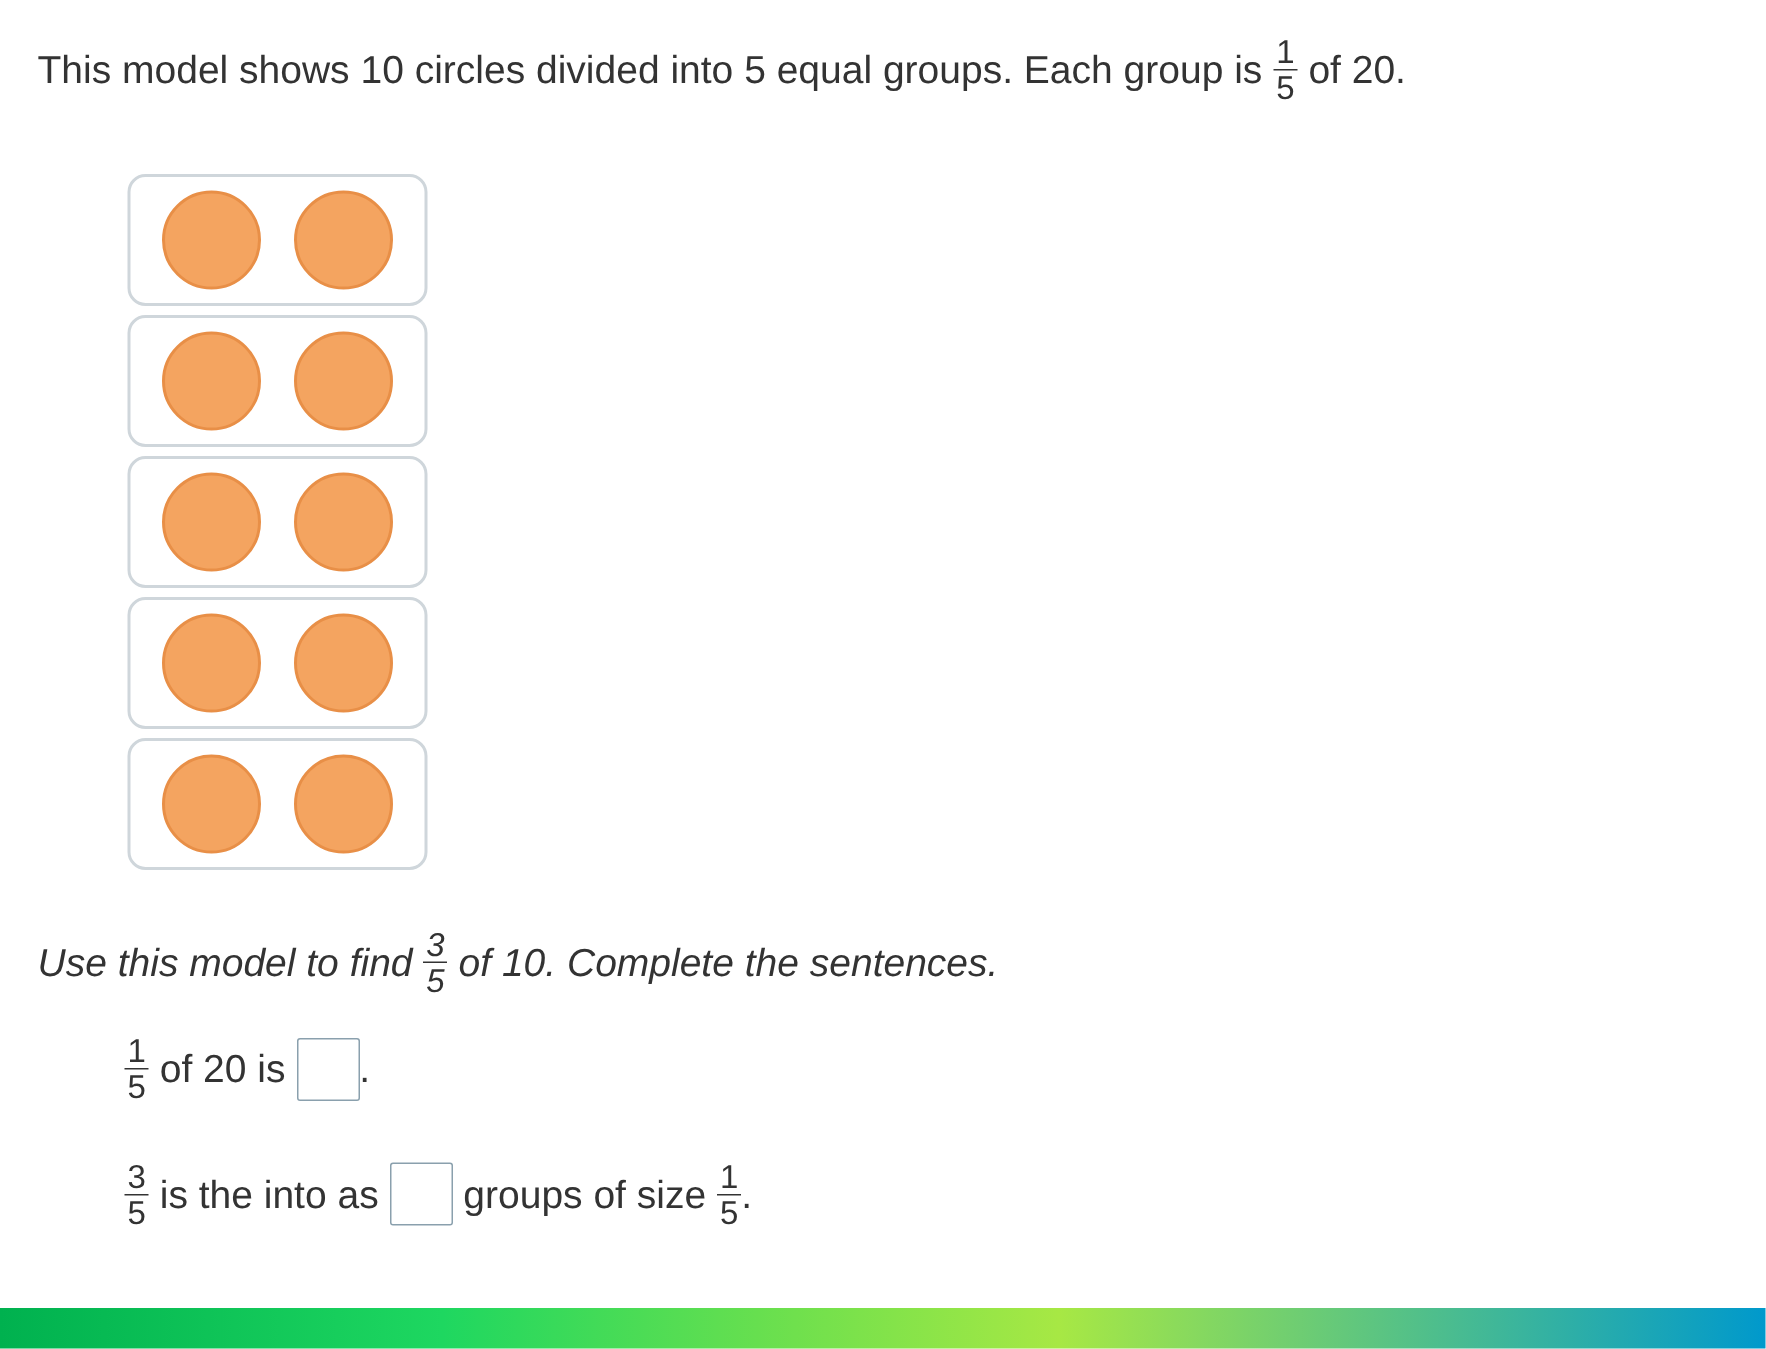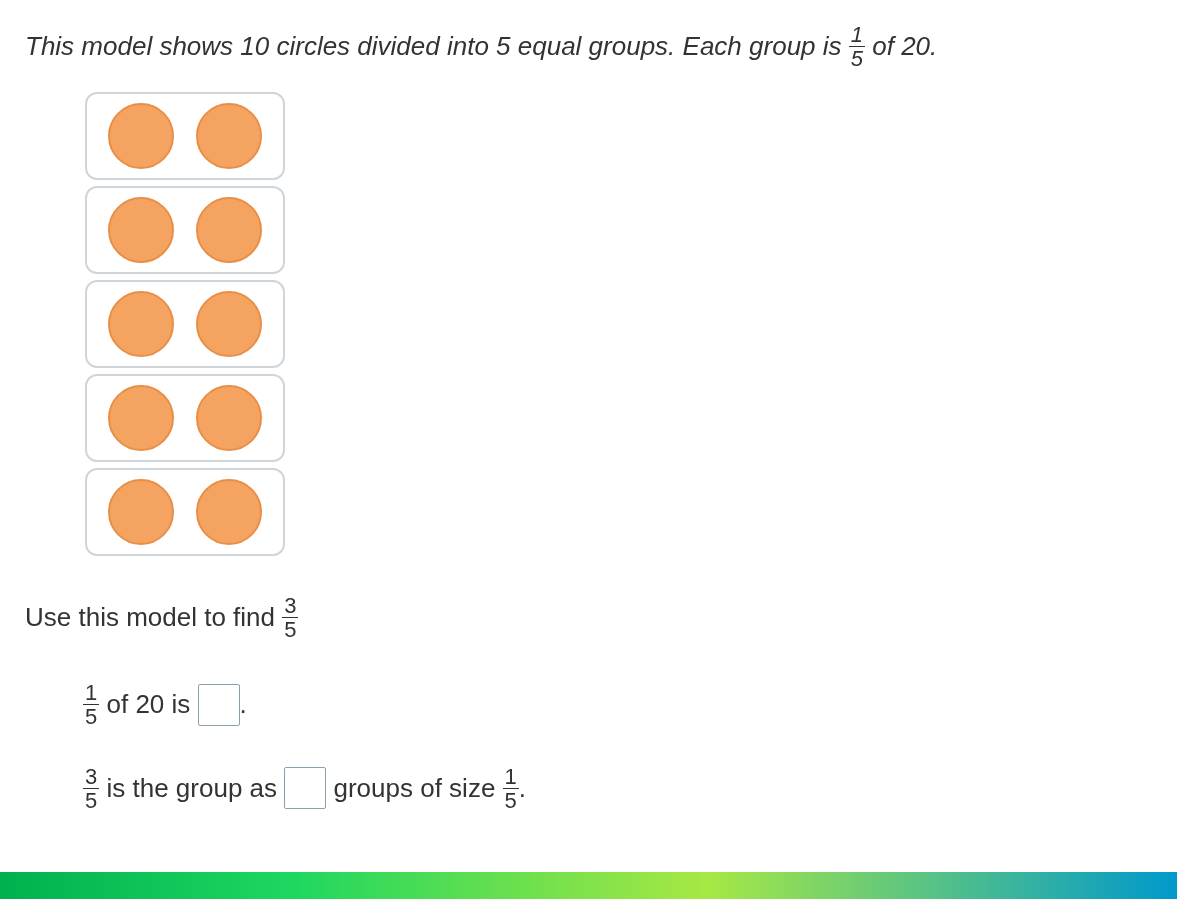--- a/index.html
+++ b/index.html
@@ -12,22 +12,21 @@
     font-size: 26px;
     color: #333;
     background: #fff;
     overflow: hidden;
   }
   .page {
     padding: 25px 25px 0 25px;
   }
   .line1 {
     line-height: 1.4;
-    margin-bottom: 20px;
-    font-style: italic;
+    margin-bottom: 44px;
   }
   .fraction {
     display: inline-flex;
     flex-direction: column;
     align-items: center;
     vertical-align: middle;
     font-size: 22px;
     line-height: 1.05;
     position: relative;
     top: -2px;
@@ -58,21 +57,22 @@
   }
   .circle {
     width: 66px;
     height: 66px;
     border-radius: 50%;
     background: #f4a460;
     border: 2px solid #e88f47;
   }
   .line2 {
     line-height: 1.6;
-    margin-bottom: 40px;
+    margin-bottom: 24px;
+    font-style: italic;
   }
   .sentence {
     margin-left: 58px;
     line-height: 1.6;
     margin-bottom: 36px;
   }
   .answer-box {
     display: inline-block;
     width: 42px;
     height: 42px;
@@ -124,35 +124,35 @@
       <div class="group-box">
         <div class="circle"></div>
         <div class="circle"></div>
       </div>
     </div>
 
   <div class="line2">
     <span>Use this model to find </span><span class="fraction">
         <span class="num">3</span>
         <span class="den">5</span>
-      </span>
+      </span><span> of 10. Complete the sentences.</span>
   </div>
 
   <div class="sentence">
     <span class="fraction">
         <span class="num">1</span>
         <span class="den">5</span>
       </span><span> of 20 is </span><span class="answer-box"></span><span>.</span>
   </div>
 
   <div class="sentence" style="margin-bottom:0;">
     <span class="fraction">
         <span class="num">3</span>
         <span class="den">5</span>
-      </span><span> is the group as </span><span class="answer-box"></span><span> groups of size </span><span class="fraction">
+      </span><span> is the into as </span><span class="answer-box"></span><span> groups of size </span><span class="fraction">
         <span class="num">1</span>
         <span class="den">5</span>
       </span><span>.</span>
   </div>
 
 </div>
 
 <div class="bottom-bar"></div>
 
 </body></html>

